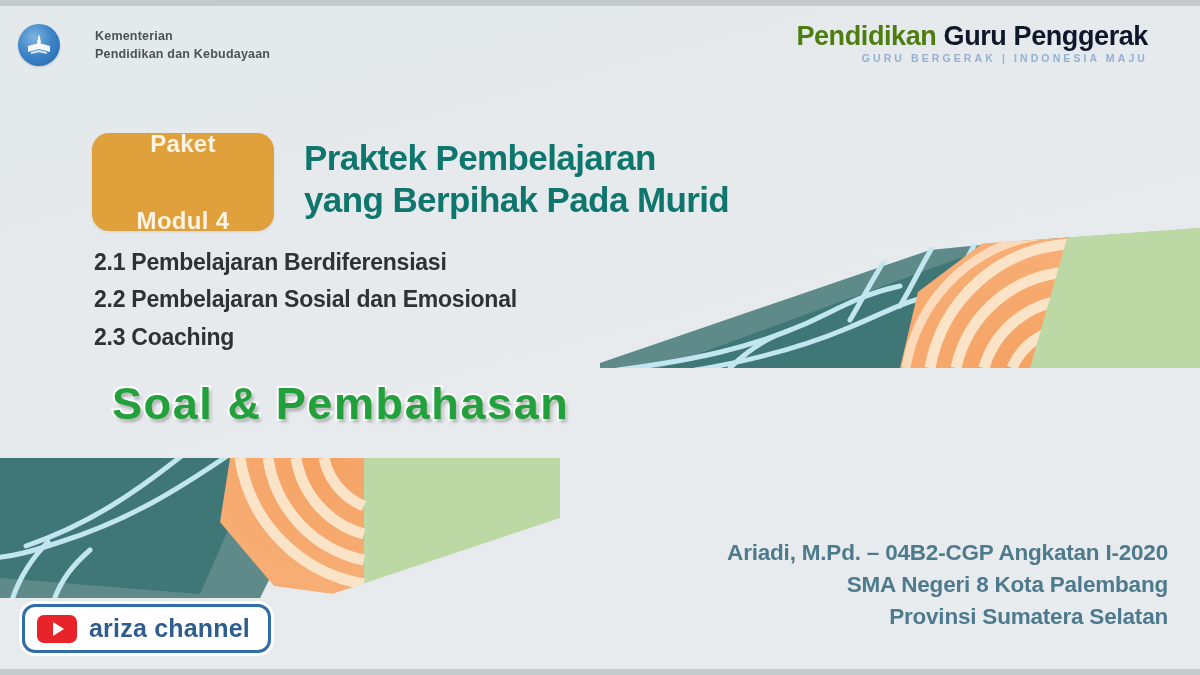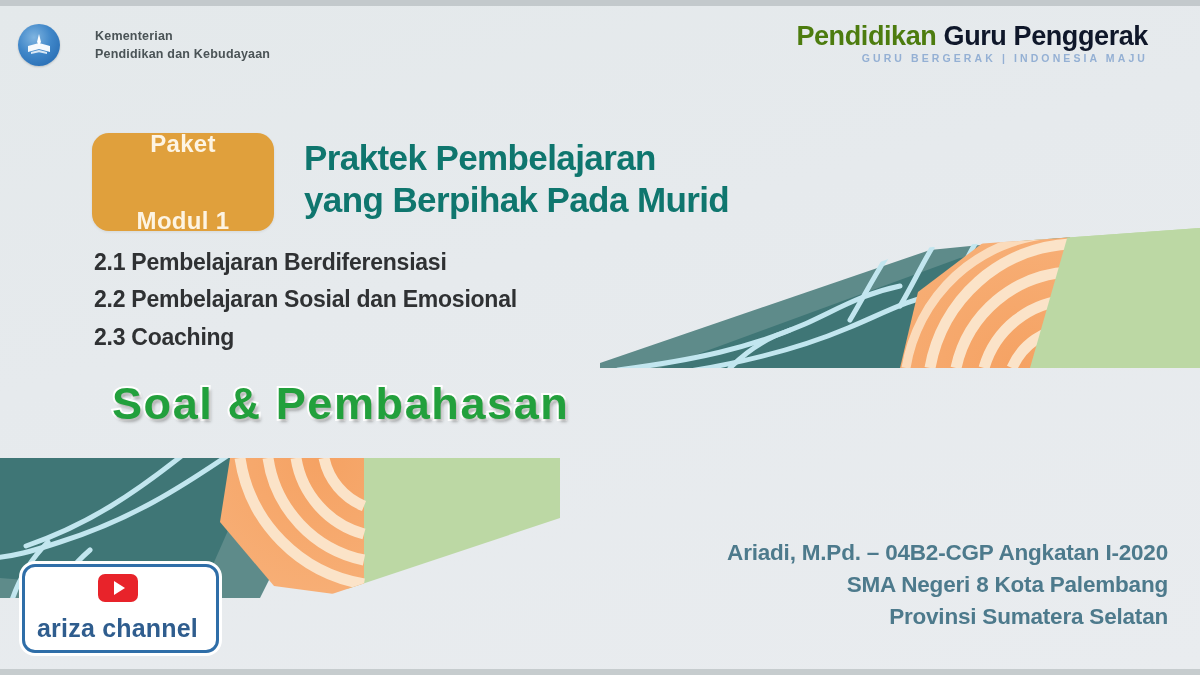--- a/index.html
+++ b/index.html
@@ -121,21 +121,20 @@
     letter-spacing:-.2px; white-space:nowrap;
   }
 
   
   .yt {
     position:absolute; left:22px; bottom:22px; z-index:40;
     display:flex; align-items:center; gap:12px;
     background:#ffffff; border:3px solid #2f6ea8;
     border-radius:13px; padding:7px 18px 7px 12px;
     box-shadow:0 0 0 3px #ffffff;
-    flex-direction:column;
   }
   .yt-play {
     width:40px; height:28px; border-radius:7px; background:#e8232a;
     display:flex; align-items:center; justify-content:center;
   }
   .yt-play i {
     display:block; width:0; height:0;
     border-left:11px solid #fff;
     border-top:7px solid transparent;
     border-bottom:7px solid transparent;
@@ -254,21 +253,21 @@
         <span class="w2">Guru Penggerak</span>
       </div>
       <div class="pgp-sub">GURU BERGERAK | INDONESIA MAJU</div>
     </div>
 
   </div>
 
   <div class="module">
     <div class="badge">
       <span>Paket</span>
-      <span>Modul 1</span>
+      <span>Modul 4</span>
     </div>
     <div class="mod-title">
       <div>Praktek Pembelajaran</div>
       <div>yang Berpihak Pada Murid</div>
     </div>
   </div>
 
   <div class="list">
     <div>2.1 Pembelajaran Berdiferensiasi</div>
     <div>2.2 Pembelajaran Sosial dan Emosional</div>

